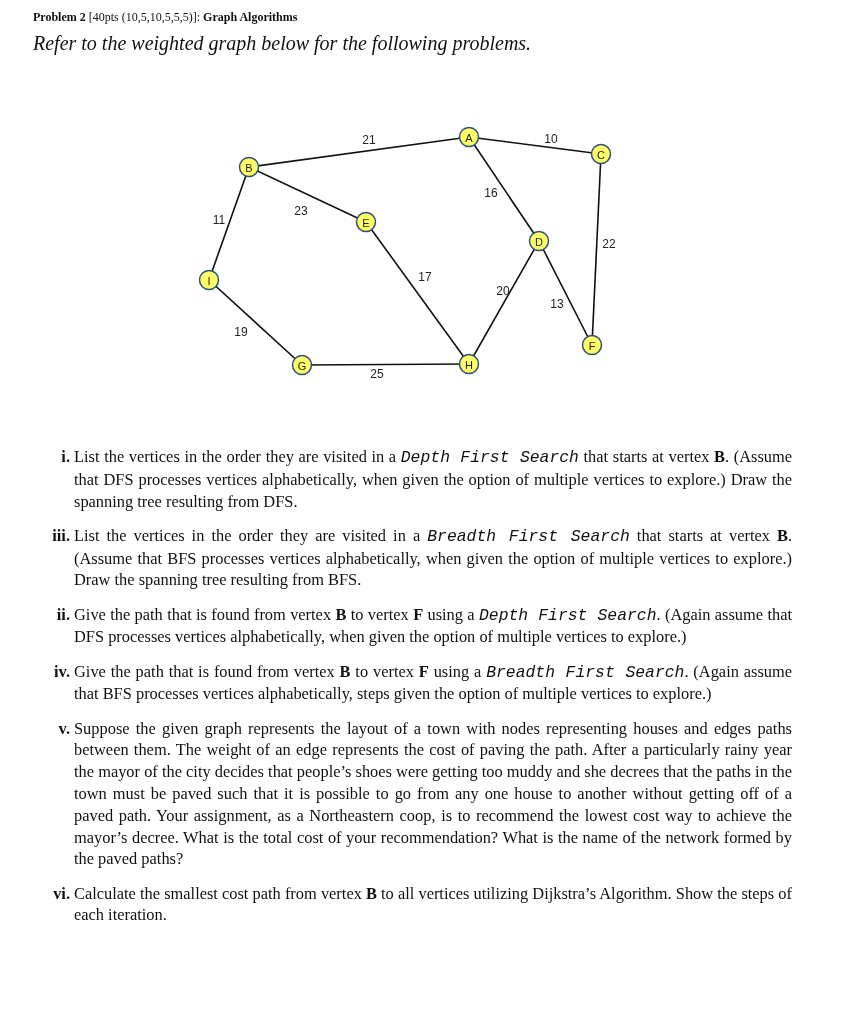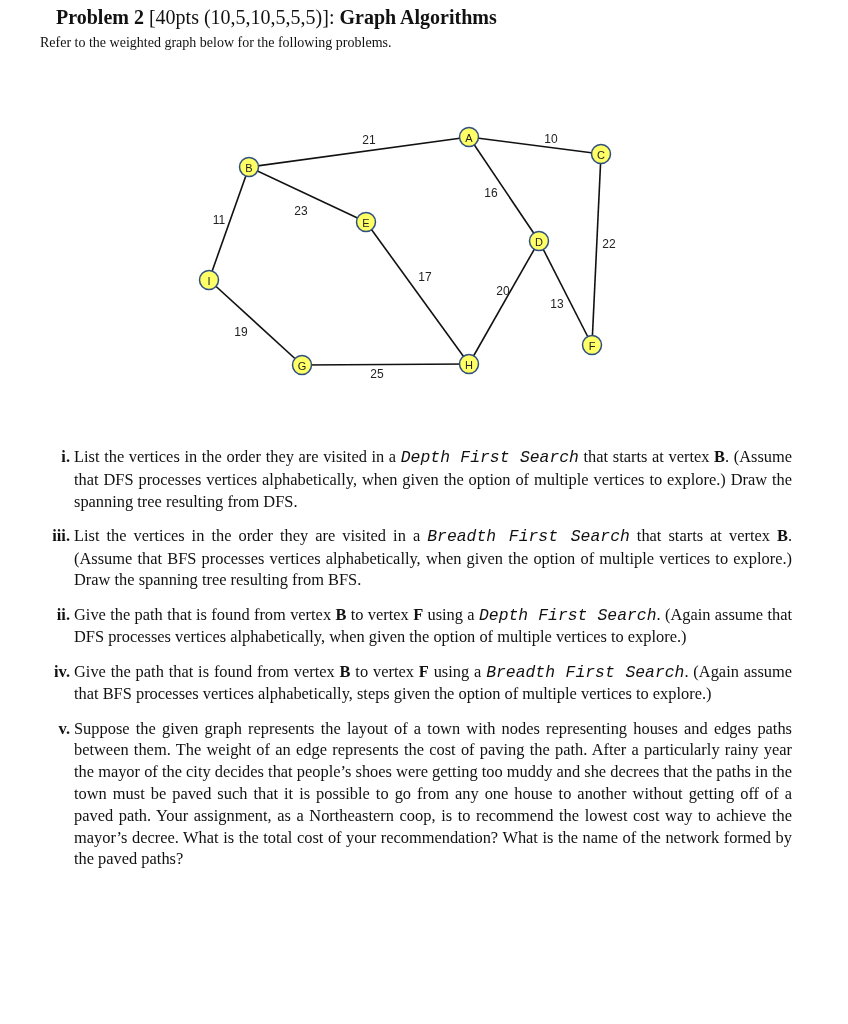--- a/index.html
+++ b/index.html
@@ -4,27 +4,27 @@
 <style>
   html, body { margin: 0; padding: 0; background: #ffffff; }
   body {
     width: 848px; height: 1024px; position: relative; overflow: hidden;
     font-family: "DejaVu Serif", "Liberation Serif", serif;
     color: #111111;
   }
   .title {
     position: absolute; left: 33px; top: 5px;
     font-family: "Liberation Serif", serif;
-    font-size: 20px; line-height: 24px; white-space: nowrap; margin-left: 23px;
+    font-size: 12px; line-height: 24px; white-space: nowrap;
   }
   .title b { font-weight: bold; }
   .subtitle {
-    position: absolute; left: 40px; top: 32px;
+    position: absolute; left: 33px; top: 32px;
     font-family: "Liberation Serif", serif;
-    font-size: 14px; line-height: 22px; white-space: nowrap;
+    font-size: 20px; line-height: 22px; white-space: nowrap; font-style: italic;
   }
   svg.graph { position: absolute; left: 0; top: 0; }
   .edge { stroke: #111; stroke-width: 1.6; }
   .node circle { fill: #ffff66; stroke: #2f4f7f; stroke-width: 1.5; }
   .node text, .wlabel {
     font-family: "Liberation Sans", sans-serif; fill: #222;
   }
   .node text { font-size: 11px; text-anchor: middle; dominant-baseline: central; }
   .wlabel { font-size: 12px; text-anchor: middle; }
 
@@ -131,13 +131,17 @@
     <span>Give the path that is found from vertex </span><b>B</b><span> to vertex </span><b>F</b><span> using a </span><i>Depth First Search</i><span>. (Again assume that DFS processes vertices alphabetically, when given the option of multiple vertices to explore.)</span>
   </div>
   <div class="item">
     <span class="num">iv.</span>
     <span>Give the path that is found from vertex </span><b>B</b><span> to vertex </span><b>F</b><span> using a </span><i>Breadth First Search</i><span>. (Again assume that BFS processes vertices alphabetically, steps given the option of multiple vertices to explore.)</span>
   </div>
   <div class="item">
     <span class="num">v.</span>
     <span>Suppose the given graph represents the layout of a town with nodes representing houses and edges paths between them.  The weight of an edge represents the cost of paving the path. After a particularly rainy year the mayor of the city decides that people’s shoes were getting too muddy and she decrees that the paths in the town must be paved such that it is possible to go from any one house to another without getting off of a paved path.  Your assignment, as a Northeastern coop, is to recommend the lowest cost way to achieve the mayor’s decree. What is the total cost of your recommendation? What is the name of the network formed by the paved paths?</span>
   </div>
+  <div class="item">
+    <span class="num">vi.</span>
+    <span>Calculate the smallest cost path from vertex </span><b>B</b><span> to all vertices utilizing Dijkstra’s Algorithm. Show the steps of each iteration.</span>
+  </div>
 </div>
 
 </body></html>

